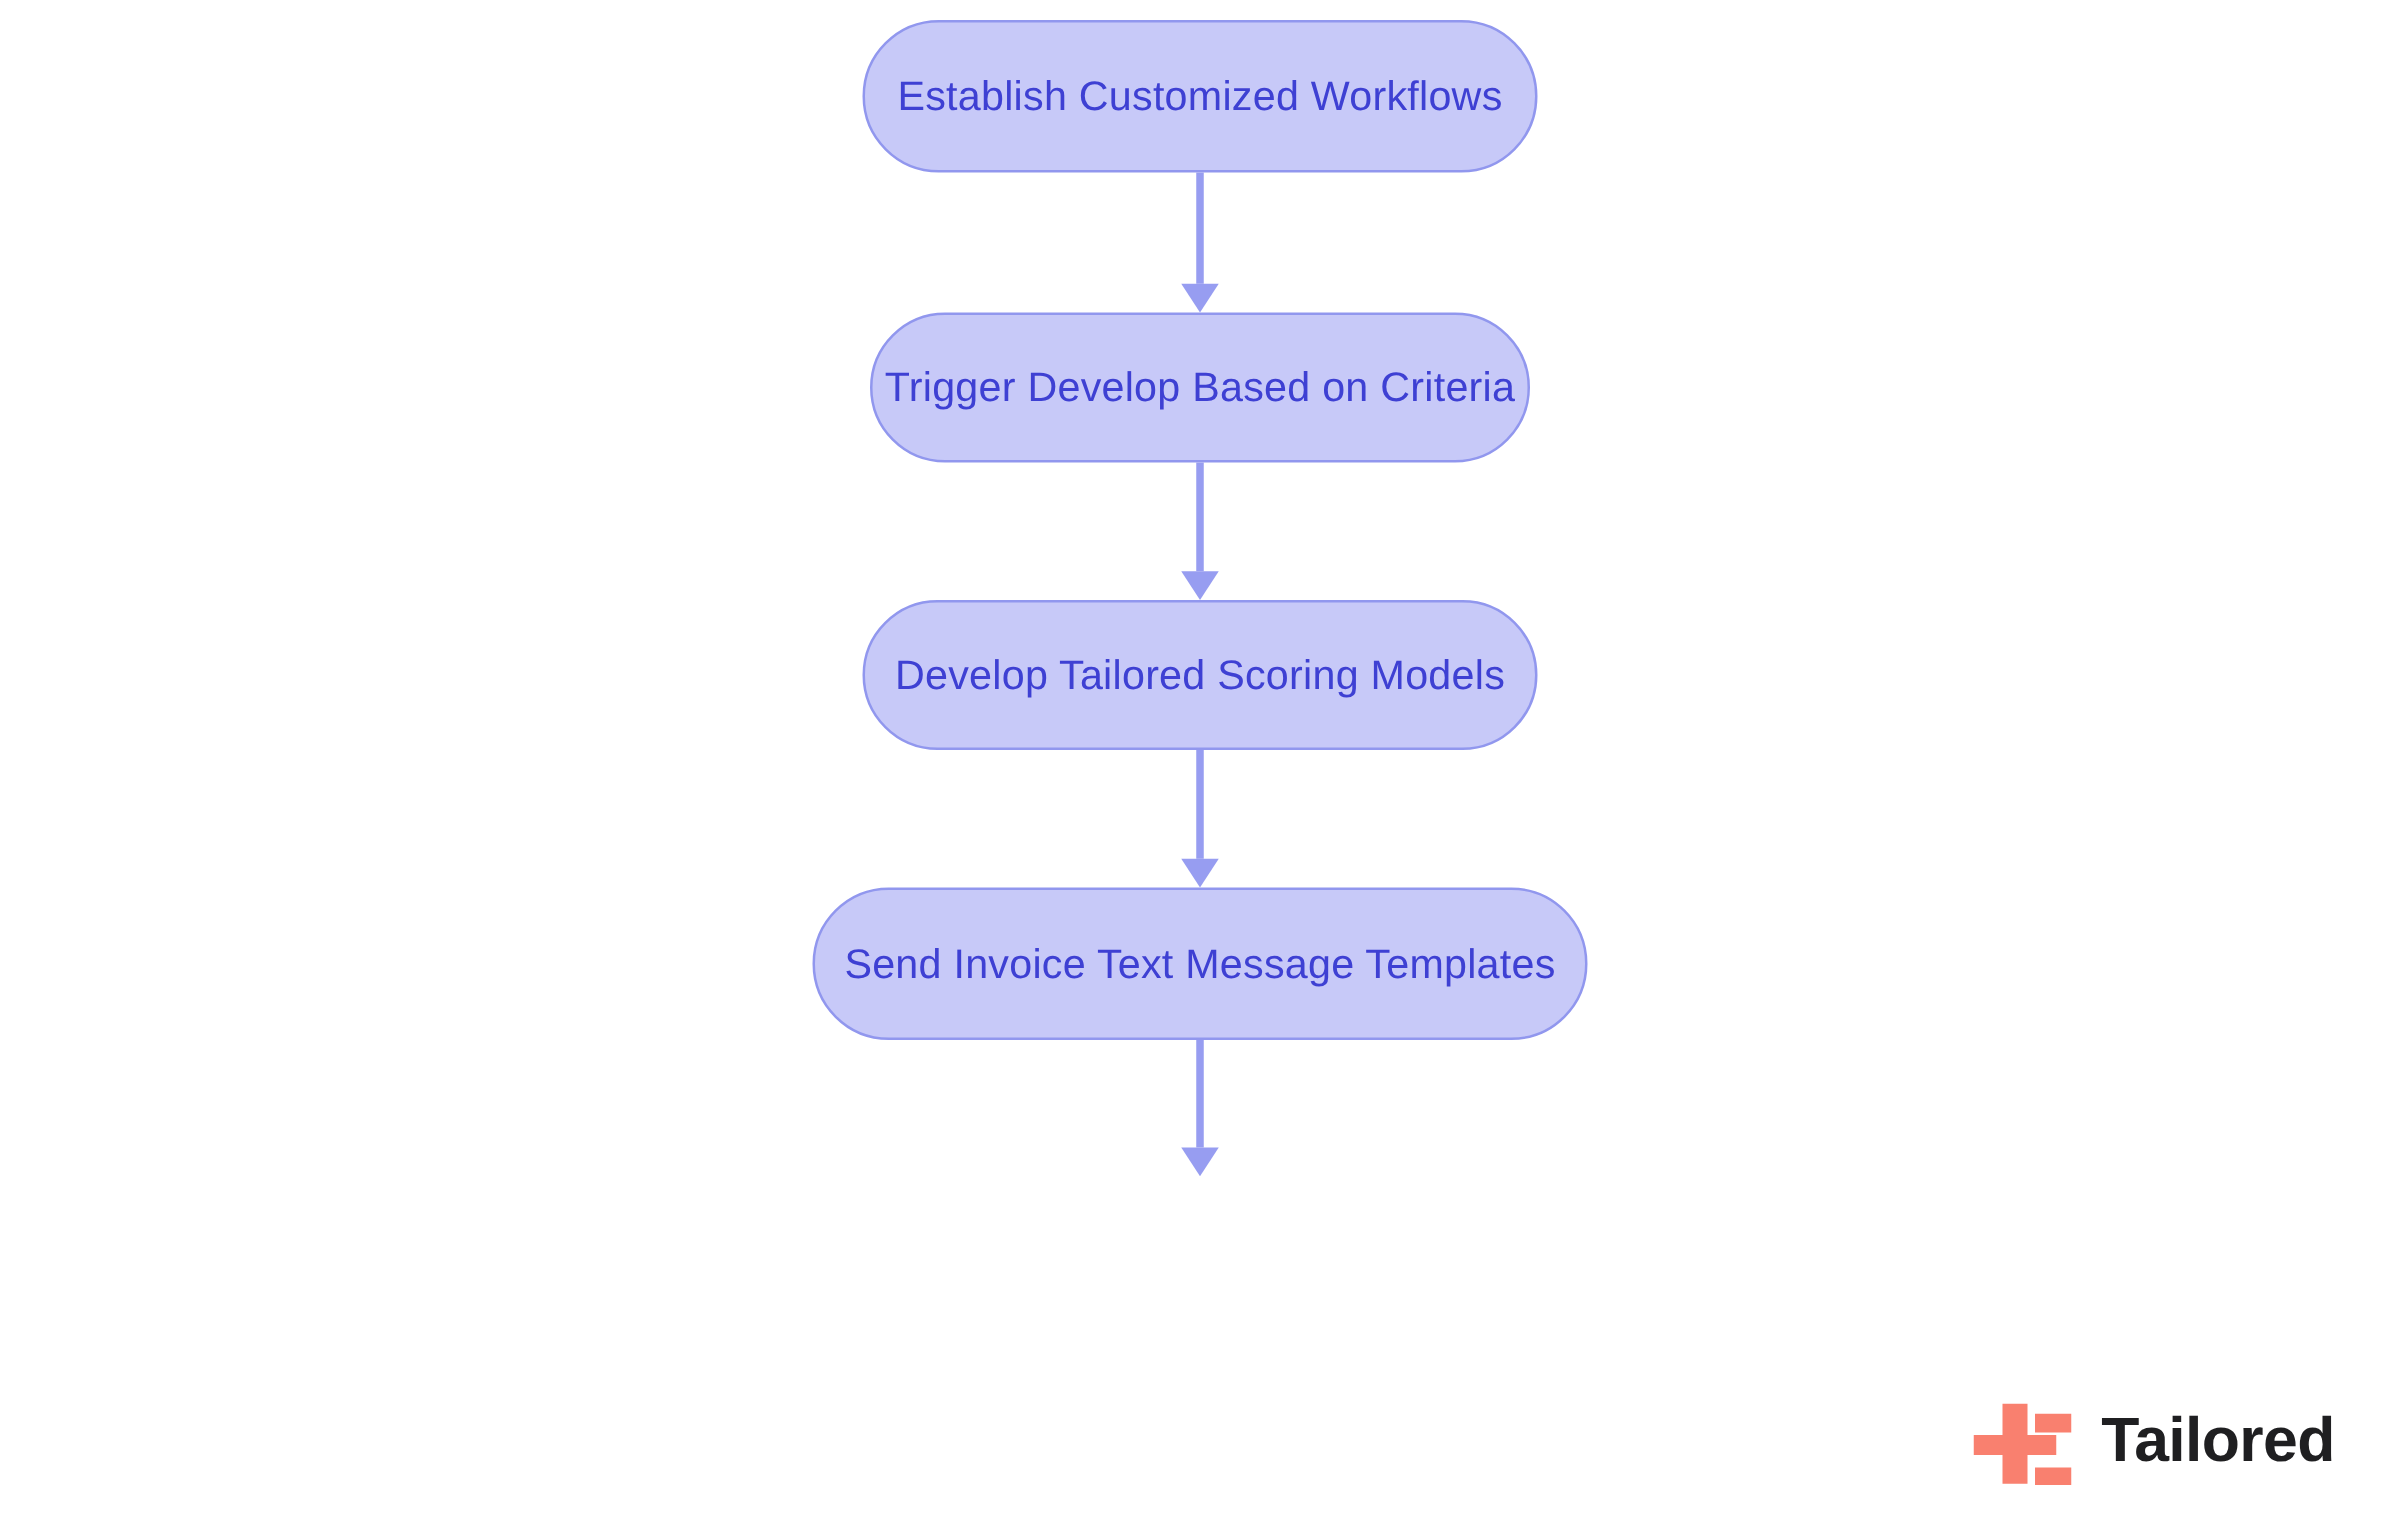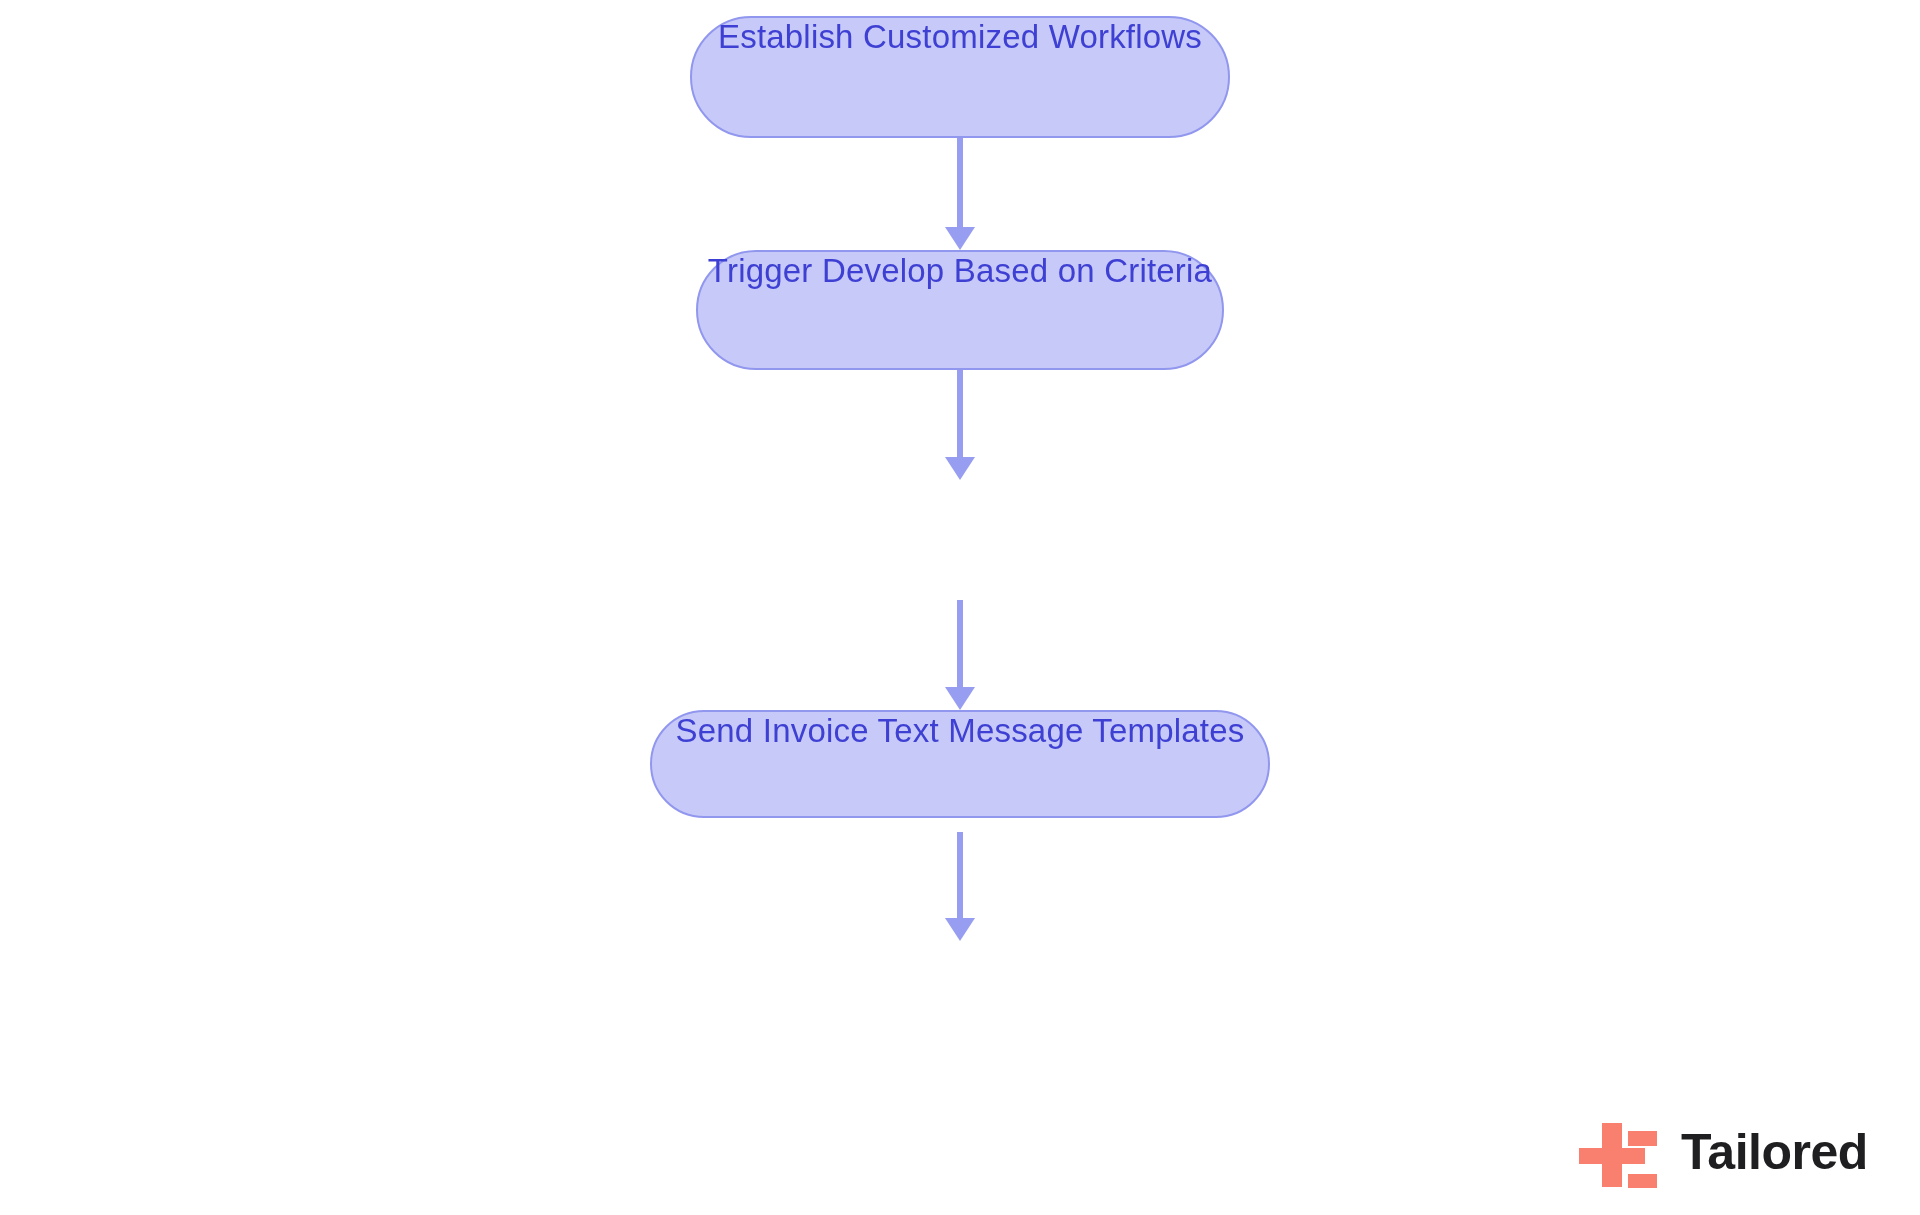--- a/index.html
+++ b/index.html
@@ -17,35 +17,36 @@
   }
   
   .flow-node {
     position: absolute;
     left: 50%;
     transform: translateX(-50%);
     background: #c7c9f8;
     border: 2px solid #9197ee;
     border-radius: 61px;
     display: flex;
+    align-items: center;
     justify-content: center;
     box-sizing: border-box;
   }
   .flow-node .node-label {
     color: #3e40d3;
     font-size: 33px;
     font-weight: 400;
     letter-spacing: 0.2px;
     white-space: nowrap;
     text-align: center;
   }
   .node-0 { top: 16px;  width: 540px; height: 122px; }
   .node-1 { top: 250px; width: 528px; height: 120px; }
   .node-2 { top: 480px; width: 540px; height: 120px; }
-  .node-3 { top: 710px; width: 620px; height: 108px; }
+  .node-3 { top: 710px; width: 620px; height: 122px; }
   .node-4 { top: 941px; width: 574px; height: 120px; }
 
   
   .connector {
     position: absolute;
     left: 50%;
     transform: translateX(-50%);
     display: flex;
     flex-direction: column;
     align-items: center;
@@ -113,20 +114,23 @@
 
   <div class="flow-node node-1">
     <span class="node-label">Trigger Develop Based on Criteria</span>
   </div>
 
   <div class="connector conn-1">
     <div class="stem"></div>
     <div class="head"></div>
   </div>
 
+  <div class="flow-node node-2">
+    <span class="node-label">Develop Tailored Scoring Models</span>
+  </div>
 
   <div class="connector conn-2">
     <div class="stem"></div>
     <div class="head"></div>
   </div>
 
   <div class="flow-node node-3">
     <span class="node-label">Send Invoice Text Message Templates</span>
   </div>
 

